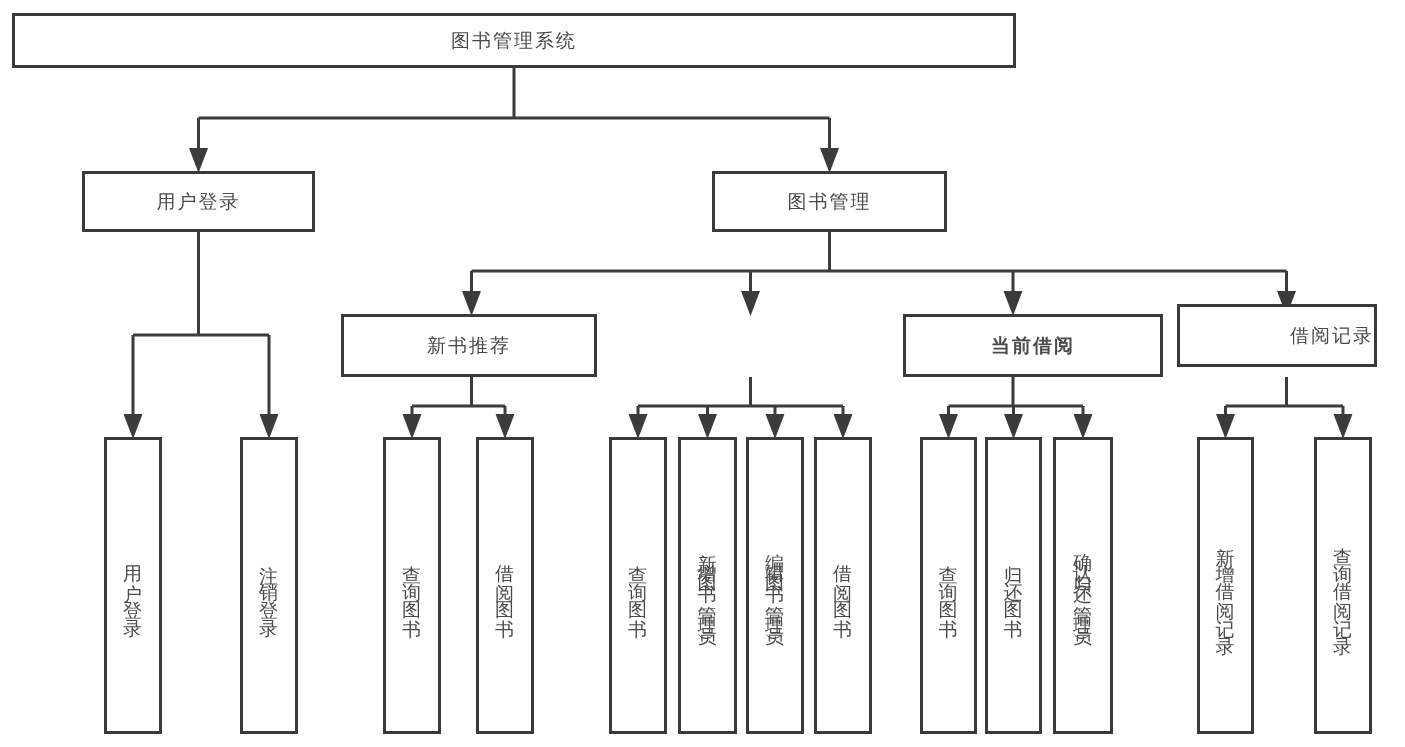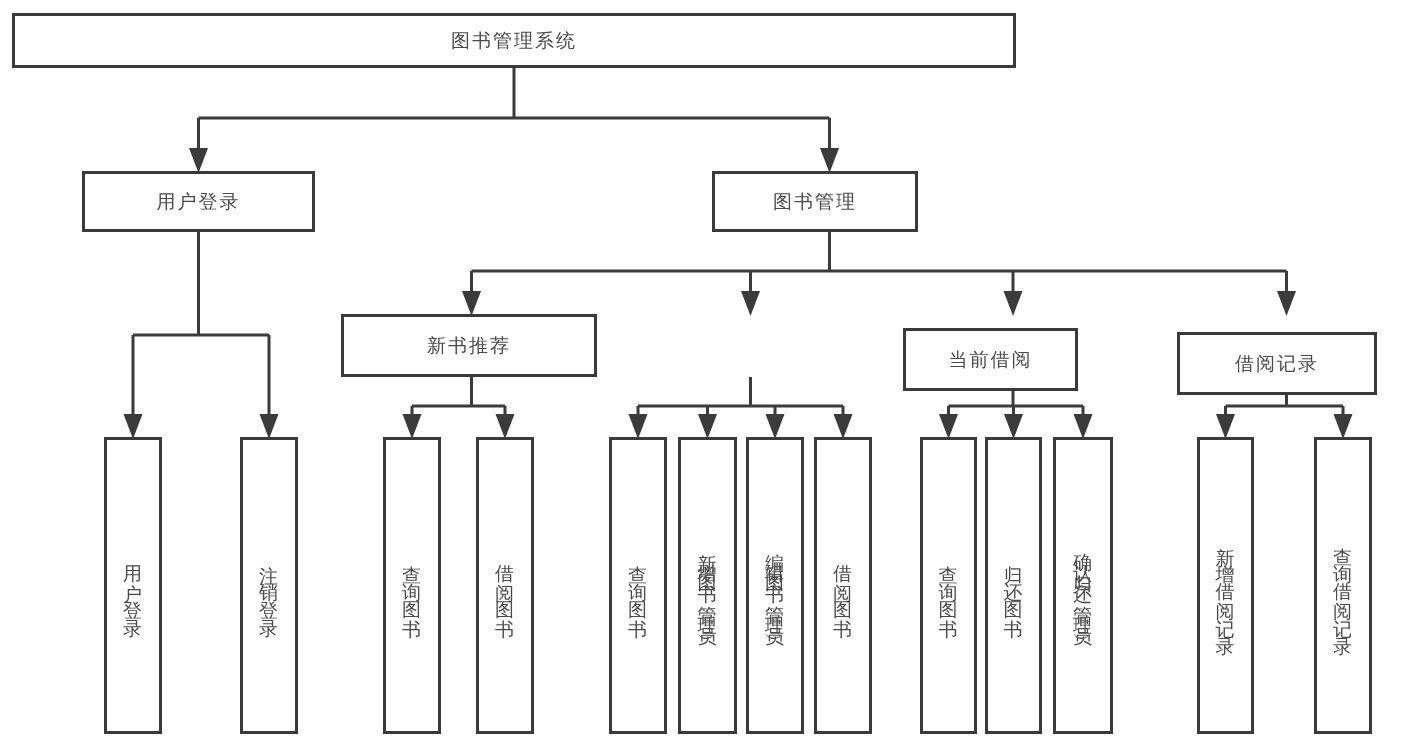--- a/index.html
+++ b/index.html
@@ -90,30 +90,30 @@
       <polygon points="1225.5,439 1216,414 1235,414" fill="#3b3b3b"></polygon>
       <polygon points="1343,439 1333.5,414 1352.5,414" fill="#3b3b3b"></polygon>
     </svg>
 
 <div class="node h level-1" style="left: 12px; top: 13px; width: 1004px; height: 55px; border-color: rgb(58, 58, 58);">
       <span class="label" style="color: rgb(74, 74, 74);">图书管理系统</span>
     </div>
     <div class="node h level-2" style="left: 82px; top: 171px; width: 233px; height: 61px; border-color: rgb(58, 58, 58);">
       <span class="label" style="color: rgb(74, 74, 74);">用户登录</span>
     </div>
-    <div class="node h level-2" style="left: 712px; top: 171px; width: 206px; height: 61px; border-color: rgb(58, 58, 58);">
+    <div class="node h level-2" style="left: 712px; top: 171px; width: 235px; height: 61px; border-color: rgb(58, 58, 58);">
       <span class="label" style="color: rgb(74, 74, 74);">图书管理</span>
     </div>
     <div class="node h level-3" style="left: 341px; top: 314px; width: 256px; height: 63px; border-color: rgb(58, 58, 58);">
       <span class="label" style="color: rgb(74, 74, 74);">新书推荐</span>
     </div>
-    <div class="node h level-3" style="left: 903px; top: 328px; width: 175px; height: 63px; border-color: rgb(58, 58, 58);">
+    <div class="node h level-3" style="left: 903px; top: 314px; width: 260px; height: 63px; border-color: rgb(58, 58, 58); font-weight: bold;">
       <span class="label" style="color: rgb(74, 74, 74);">当前借阅</span>
     </div>
-    <div class="node h level-3" style="left: 1177px; top: 332px; width: 200px; height: 63px; border-color: rgb(58, 58, 58);">
+    <div class="node h level-3" style="left: 1177px; top: 304px; width: 200px; height: 63px; border-color: rgb(58, 58, 58); justify-content: flex-end;">
       <span class="label" style="color: rgb(74, 74, 74);">借阅记录</span>
     </div>
     <div class="node v level-4" style="left: 104px; top: 437px; width: 58px; height: 297px; border-color: rgb(58, 58, 58);">
       <span class="label" style="color: rgb(74, 74, 74); letter-spacing: 18px;">用户登录</span>
     </div>
     <div class="node v level-4" style="left: 240px; top: 437px; width: 58px; height: 297px; border-color: rgb(58, 58, 58);">
       <span class="label" style="color: rgb(74, 74, 74); letter-spacing: 18px;">注销登录</span>
     </div>
     <div class="node v level-4" style="left: 383px; top: 437px; width: 58px; height: 297px; border-color: rgb(58, 58, 58);">
       <span class="label" style="color: rgb(74, 74, 74); letter-spacing: 18px;">查询图书</span>

